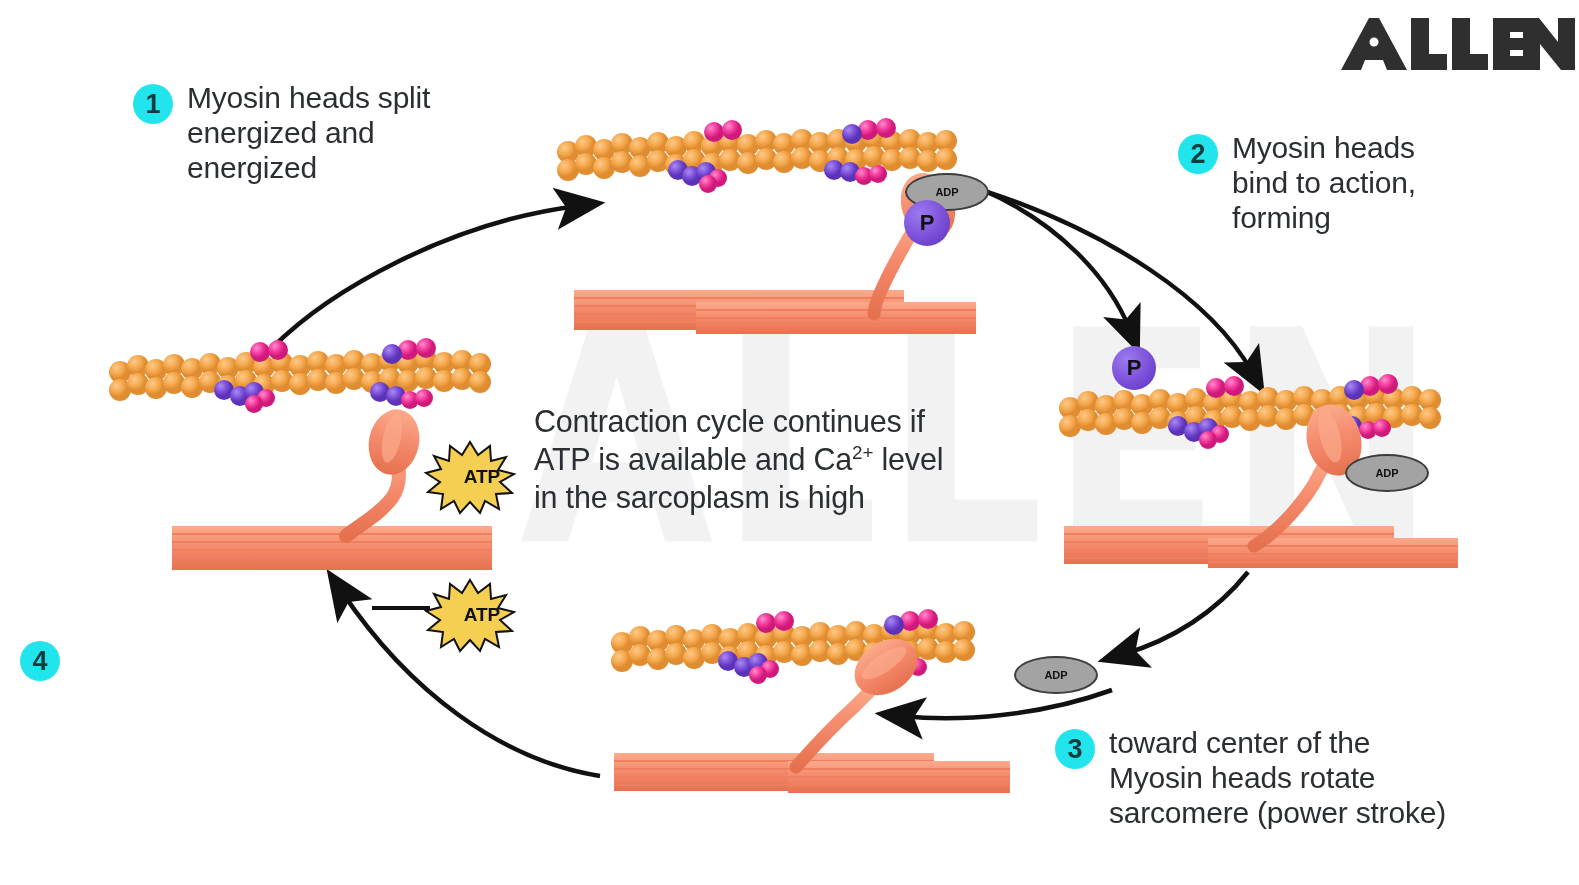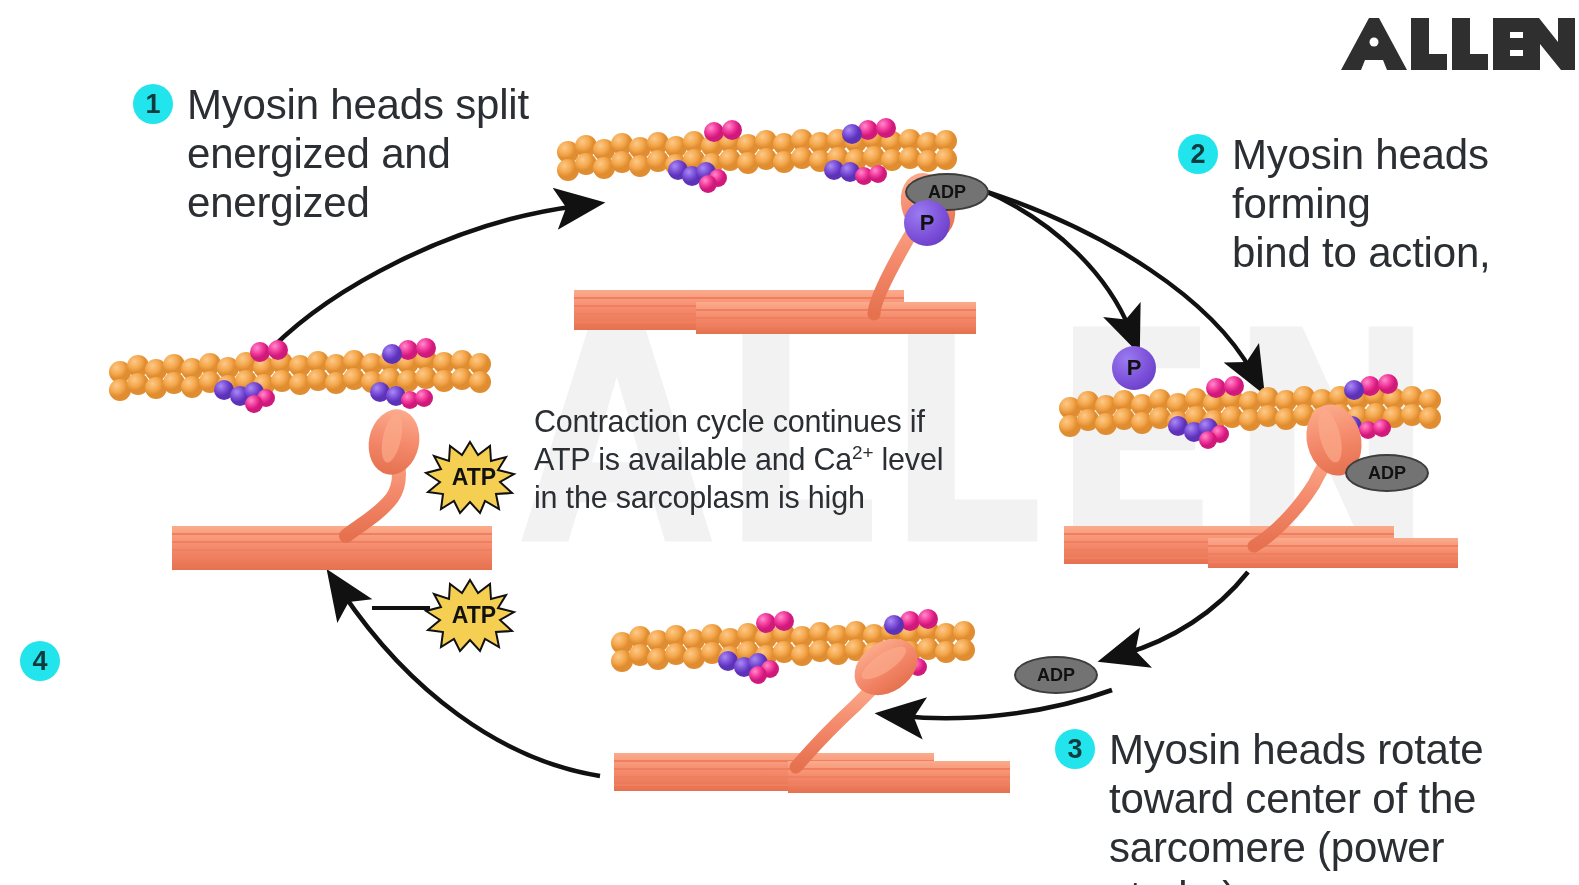--- a/index.html
+++ b/index.html
@@ -30,56 +30,56 @@
   .step{display:flex;align-items:flex-start;gap:14px;}
   .badge{
     width:40px;height:40px;border-radius:50%;
     background:#22e4ec;color:#123b3f;
     font-size:27px;font-weight:700;
     display:flex;align-items:center;justify-content:center;
     flex:0 0 auto;margin-top:4px;
     font-family:"Liberation Sans",sans-serif;
   }
   .steptext{
-    font-size:42px;line-height:1.17;color:#2b2f33;
+    font-size:30px;line-height:1.17;color:#2b2f33;
     font-weight:400;letter-spacing:-0.2px;
   }
   #step1{left:133px;top:80px;width:420px;}
   #step2{left:1178px;top:130px;width:390px;}
   #step3{left:1055px;top:725px;width:520px;}
   #step4{left:20px;top:637px;width:460px;}
 
   
   #caption{
     left:534px;top:402px;width:520px;
     font-size:30.5px;line-height:1.25;color:#2b2f33;
     text-align:left;letter-spacing:-0.2px;
   }
   #caption sup{font-size:0.62em;vertical-align:super;}
 
   
   .adp-chip{
     width:80px;height:34px;border-radius:50%/50%;
-    background:#737373;border:2px solid #3d3d3d;
+    background:#a3a3a3;border:2px solid #3d3d3d;
     display:flex;align-items:center;justify-content:center;
-    font-size:18px;font-weight:700;color:#111;
+    font-size:11px;font-weight:700;color:#111;
     font-family:"Liberation Sans",sans-serif;
   }
   .p-circle{
     width:46px;height:46px;border-radius:50%;
     background:radial-gradient(circle at 34% 30%, #9b7bf0 0%, #7b4fd8 55%, #5c32b8 100%);
     display:flex;align-items:center;justify-content:center;
     font-size:22px;font-weight:700;color:#111;
     font-family:"Liberation Sans",sans-serif;
   }
   .atp-star{width:92px;height:74px;}
   .atp-star .lbl{
-    position:absolute;left:4px;top:0;width:92px;height:74px;
+    position:absolute;left:12px;top:0;width:92px;height:74px;
     display:flex;align-items:center;justify-content:center;
-    font-size:23px;font-weight:700;color:#111;
+    font-size:19px;font-weight:700;color:#111;
     font-family:"Liberation Sans",sans-serif;
   }
 
   svg{overflow:visible;}
 </style>
 </head>
 <body>
 
 <div id="stage">
 
@@ -540,30 +540,30 @@
       <div>Myosin heads split</div>
       <div>energized and</div>
       <div>energized</div>
     </div>
   </div>
 
   <div id="step2" class="abs step">
     <div class="badge">2</div>
     <div class="steptext">
       <div>Myosin heads</div>
+      <div>bind to action,</div>
       <div>forming</div>
-      <div>bind to action,</div>
     </div>
   </div>
 
   <div id="step3" class="abs step">
     <div class="badge">3</div>
     <div class="steptext">
+      <div>toward center of the</div>
       <div>Myosin heads rotate</div>
-      <div>toward center of the</div>
       <div>sarcomere (power stroke)</div>
     </div>
   </div>
 
   <div id="step4" class="abs step">
     <div class="badge">4</div>
   </div>
 
 </div>
 

